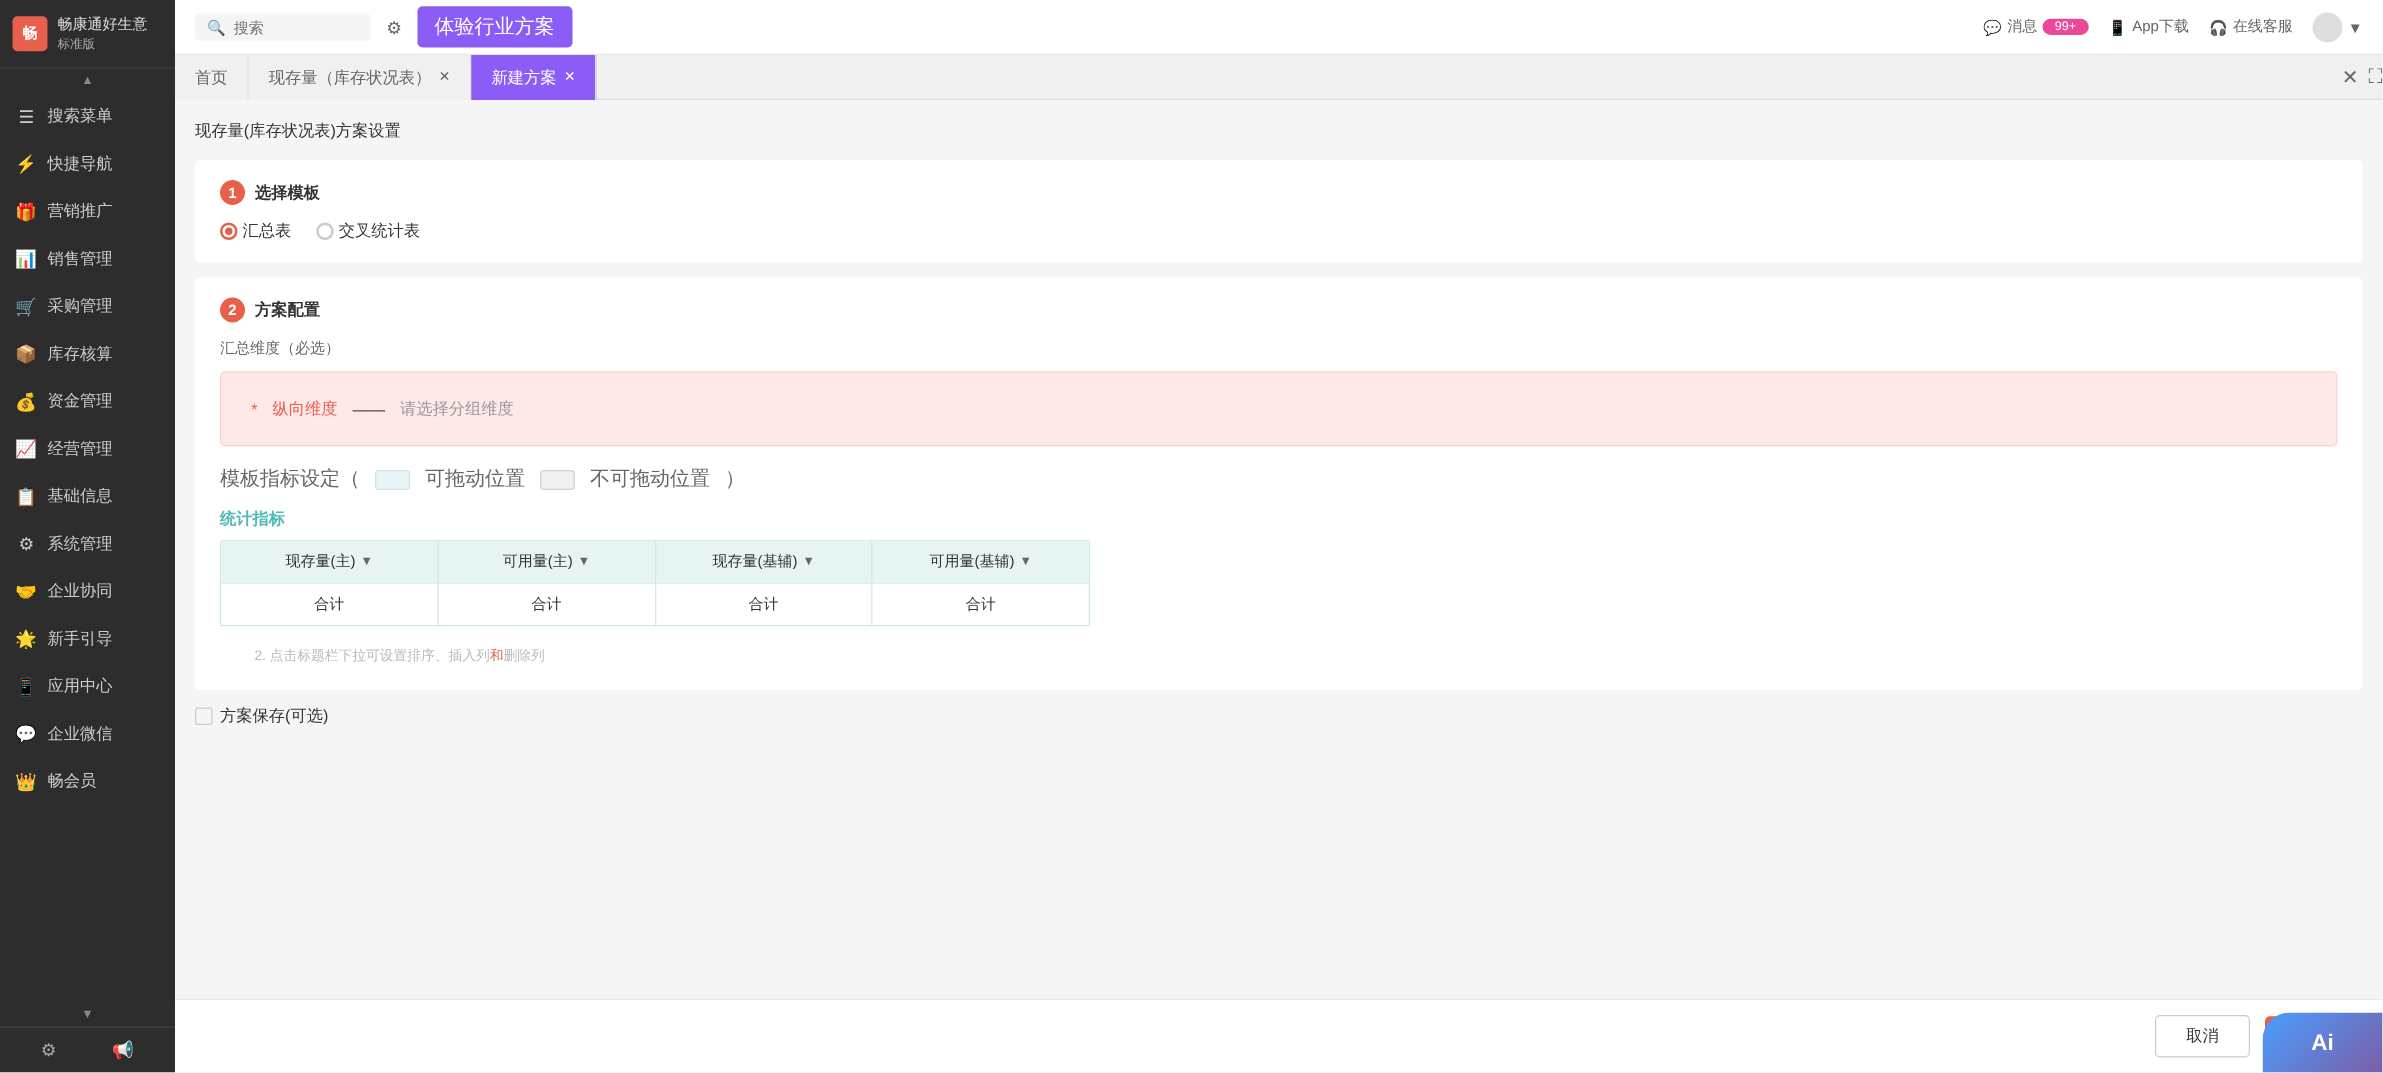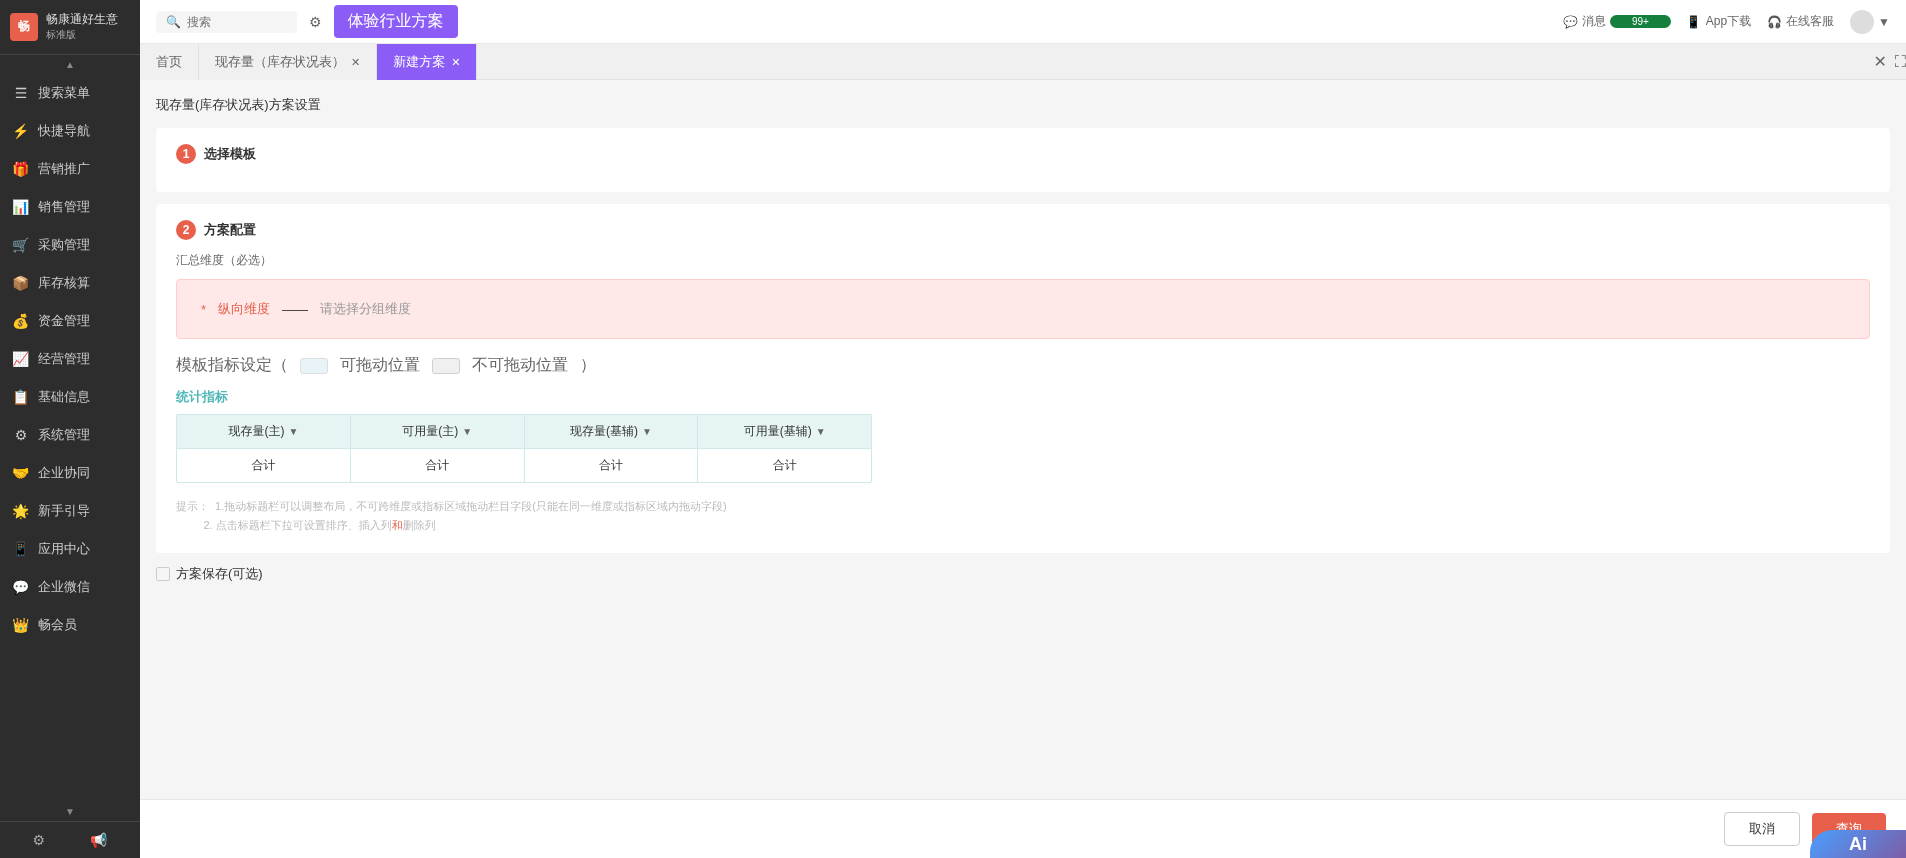--- a/index.html
+++ b/index.html
@@ -81,22 +81,22 @@
       background: #8b5cf6; color: white;
       border: none; border-radius: 4px;
       padding: 6px 14px; font-size: 16px; cursor: pointer;
     }
 
     .topbar-right { display: flex; align-items: center; gap: 16px; font-size: 12px; color: #666; }
     .topbar-badge {
       display: flex; align-items: center; gap: 4px; cursor: pointer;
     }
     .badge-num {
-      background: #15803d; color: white;
-      border-radius: 8px; padding: 1px 22px; font-size: 10px;
+      background: #ec4899; color: white;
+      border-radius: 8px; padding: 1px 10px; font-size: 10px;
     }
     .topbar-user { display: flex; align-items: center; gap: 4px; cursor: pointer; }
     .user-avatar { width: 24px; height: 24px; background: #ddd; border-radius: 50%; }
 
     
     .tabs-bar {
       background: #f0f0f0;
       display: flex; align-items: center;
       padding: 0;
       border-bottom: 1px solid #e0e0e0;
@@ -240,21 +240,21 @@
       padding: 7px 24px; border-radius: 4px; font-size: 13px; cursor: pointer;
     }
 
     
     .window-controls { display: flex; align-items: center; gap: 8px; margin-left: 8px; }
     .win-ctrl { font-size: 16px; color: #666; cursor: pointer; }
 
     
     .ai-float {
       position: fixed; right: 0; bottom: 0;
-      width: 96px; height: 28px;
+      width: 96px; height: 48px;
       background: linear-gradient(135deg, #4a9eff, #7b5ea7);
       border-radius: 22px 0 0 0;
       display: flex; align-items: center; justify-content: center;
       color: white; font-size: 18px; font-weight: bold;
       cursor: pointer;
       z-index: 100;
     }
   </style>
 </head>
 <body>
@@ -389,20 +389,30 @@
   </div>
 
   <div class="content">
 
     <div class="page-title">现存量(库存状况表)方案设置</div>
 
     <div class="section-card">
       <div class="step-header">
         <div class="step-num">1</div>
         <span class="step-label">选择模板</span>
+      </div>
+      <div class="radio-group">
+        <label class="radio-item">
+          <div class="radio-circle checked"></div>
+          <span>汇总表</span>
+        </label>
+        <label class="radio-item">
+          <div class="radio-circle"></div>
+          <span>交叉统计表</span>
+        </label>
       </div>
     </div>
 
     <div class="section-card">
       <div class="step-header">
         <div class="step-num">2</div>
         <span class="step-label">方案配置</span>
       </div>
 
       <div class="label-required">
@@ -463,21 +473,20 @@
           <div class="stats-col">
             <div class="stats-body-cell">合计</div>
           </div>
           <div class="stats-col">
             <div class="stats-body-cell">合计</div>
           </div>
         </div>
       </div>
 
       <div class="tips-section">
-        <p>提示：&nbsp;&nbsp;1.拖动标题栏可以调整布局，不可跨维度或指标区域拖动栏目字段(只能在同一维度或指标区域内拖动字段)</p>
         <p>&nbsp;&nbsp;&nbsp;&nbsp;&nbsp;&nbsp;&nbsp;&nbsp;&nbsp;2. 点击标题栏下拉可设置排序、插入列<span class="tips-highlight">和</span>删除列</p>
       </div>
     </div>
 
     <div class="save-checkbox" style="margin-top: 8px;">
       <div class="checkbox-box"></div>
       <span>方案保存(可选)</span>
     </div>
 
   </div>

